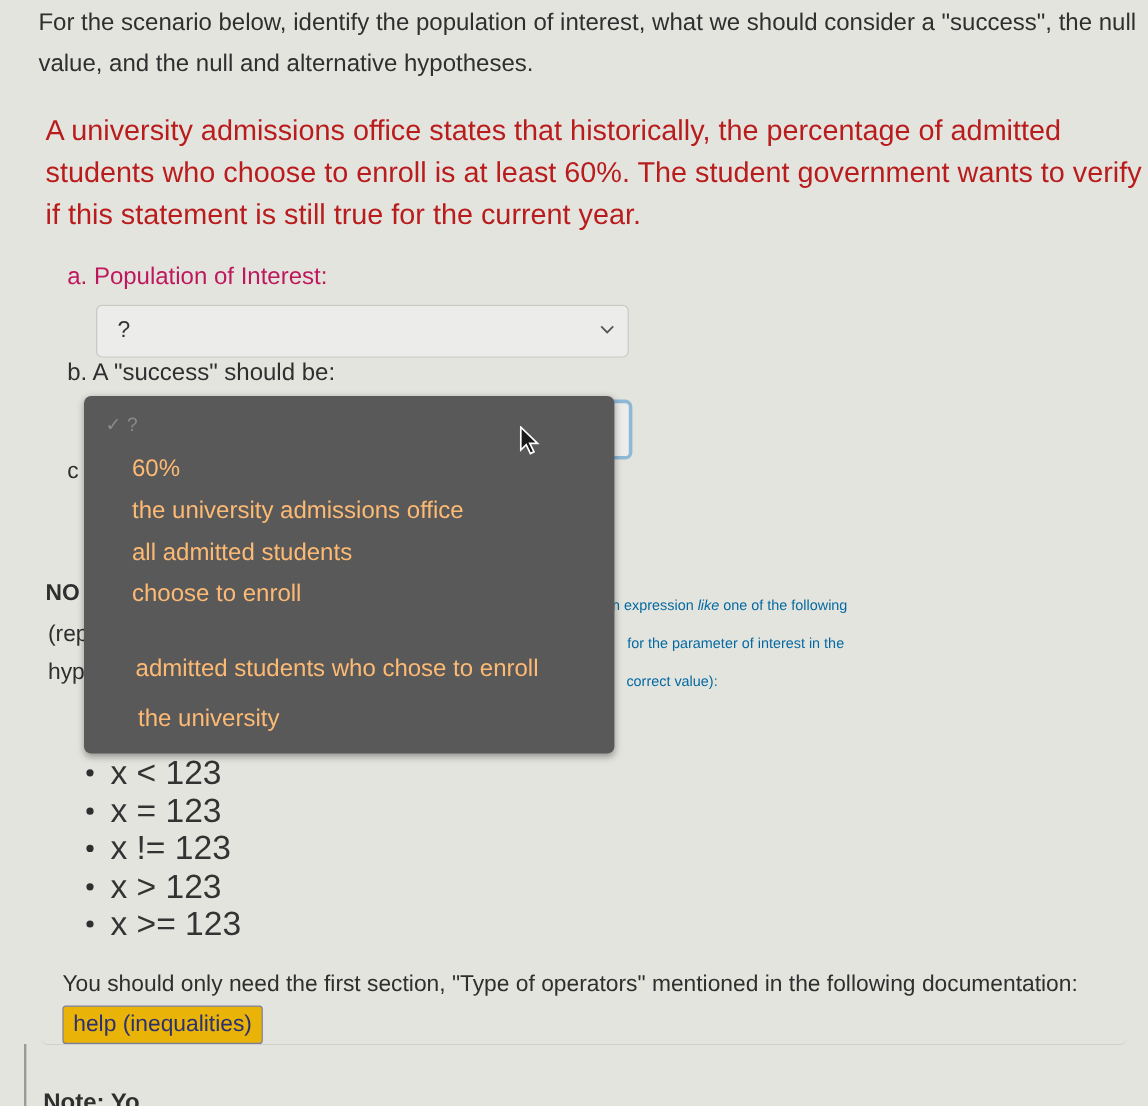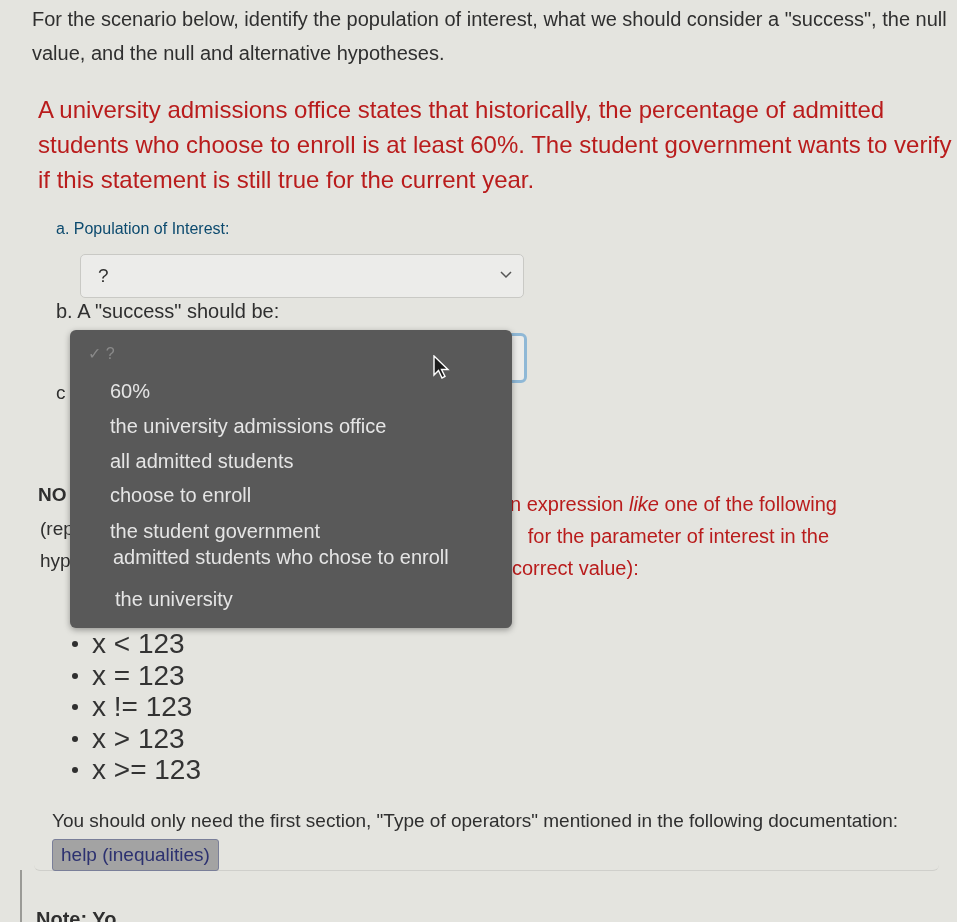--- a/index.html
+++ b/index.html
@@ -16,59 +16,59 @@
       background: #9a9a96;
     }
     .intro {
       position: absolute; left: 12px; top: 2px; width: 920px;
       font-size: 20px; line-height: 34px; color: #2f2f2f; margin-left: 20px;
     }
     .scenario {
       position: absolute; left: 26px; top: 92px; width: 920px;
       font-size: 24px; line-height: 35px; color: #b91c1c; margin-left: 12px;
     }
-    .label-a { position: absolute; left: 56px; top: 220px; font-size: 16px; color: #0c4a6e; }
+    .label-a { position: absolute; left: 56px; top: 220px; font-size: 20px; color: #be185d; }
     .select-a {
       position: absolute; left: 80px; top: 254px; width: 444px; height: 44px;
       border: 1px solid #c9c9c5; border-radius: 5px; background: #ececea;
       box-sizing: border-box;
     }
     .select-a .val { position: absolute; left: 17px; top: 10px; font-size: 19px; color: #333; }
     .select-a .chev { position: absolute; right: 10px; top: 12px; width: 14px; height: 14px; }
     .label-b { position: absolute; left: 56px; top: 300px; font-size: 20px; color: #2f2f2f; }
     .select-b-focus {
       position: absolute; left: 80px; top: 333px; width: 447px; height: 50px;
       border: 3px solid #8fb8d6; border-radius: 6px; box-sizing: border-box; background: #ececea;
     }
     .frag { position: absolute; font-size: 19px; color: #2f2f2f; }
     .frag.bold { font-weight: bold; }
     .dropdown {
       position: absolute; left: 70px; top: 330px; width: 442px; height: 298px;
       background: #595959; border-radius: 6px;
       box-shadow: 0 2px 6px rgba(0,0,0,0.35);
     }
     .dd-item {
-      position: absolute; left: 40px; font-size: 20px; color: #e5e5e5; white-space: nowrap;
+      position: absolute; left: 40px; font-size: 20px; color: #fdba74; white-space: nowrap;
     }
     .dd-item.placeholder { left: 18px; color: #8a8a8a; font-size: 16px; }
     .cursor { position: absolute; left: 432px; top: 355px; width: 20px; height: 26px; }
     .right-text {
-      position: absolute; left: 510px; top: 488px; font-size: 20px; line-height: 32px; color: #b91c1c;
+      position: absolute; left: 510px; top: 488px; font-size: 12px; line-height: 32px; color: #0369a1;
     }
     .ops { position: absolute; left: 72px; top: 628px; margin: 0; padding: 0; list-style: none; }
     .ops li { font-size: 28px; height: 31.5px; line-height: 31px; color: #333; position: relative; padding-left: 20px; }
     .ops li .bullet { position: absolute; left: 0; top: 13px; width: 6px; height: 6px; border-radius: 50%; background: #2f2f2f; }
     .doc-box {
       position: absolute; left: 34px; top: 790px; width: 905px; height: 80px;
       border-bottom: 1px solid #cfcfcb; border-radius: 0 0 6px 6px;
       background: #e4e4df;
     }
     .doc-text { position: absolute; left: 52px; top: 804px; font-size: 19px; line-height: 33px; color: #2f2f2f; width: 880px; }
     .help-btn {
-      display: inline-block; border: 1px solid #7a7f99; border-radius: 3px; background: #a3a3a3;
+      display: inline-block; border: 1px solid #7a7f99; border-radius: 3px; background: #eab308;
       color: #2c3170; padding: 1px 8px; font-size: 19px; line-height: 28px; vertical-align: middle;
     }
     .note-peek { position: absolute; left: 36px; top: 908px; font-size: 20px; font-weight: bold; color: #2f2f2f; }
   </style>
 </head>
 <body>
 
 <div class="page">
   <div class="outer-border"></div>
 
@@ -87,21 +87,21 @@
   <div class="select-b-focus"></div>
 
   <span class="frag" style="left:56px; top:382px;">c</span>
   <span class="frag bold" style="left:38px; top:484px;">NO</span>
   <span class="frag" style="left:40px; top:518px;">(rep</span>
   <span class="frag" style="left:40px; top:550px;">hyp</span>
 
   <div class="right-text">
     <div><span>n expression </span><i>like</i><span> one of the following</span></div>
     <div style="padding-left:10px;text-align:center;">for the parameter of interest in the</div>
-    <div style="margin-left:2px;">correct value):</div>
+    <div style="margin-left:12px;">correct value):</div>
   </div>
 
   <ul class="ops">
     <li><span class="bullet"></span><span>x &lt; 123</span></li>
     <li><span class="bullet"></span><span>x = 123</span></li>
     <li><span class="bullet"></span><span>x != 123</span></li>
     <li><span class="bullet"></span><span>x &gt; 123</span></li>
     <li><span class="bullet"></span><span>x &gt;= 123</span></li>
   </ul>
 
@@ -112,21 +112,20 @@
   </div>
 
   <div class="note-peek">Note: Yo</div>
 
   <div class="dropdown">
     <div class="dd-item placeholder" style="top:14px;">✓ ?</div>
     <div class="dd-item" style="top:50px;">60%</div>
     <div class="dd-item" style="top:85px;">the university admissions office</div>
     <div class="dd-item" style="top:120px;">all admitted students</div>
     <div class="dd-item" style="top:154px;">choose to enroll</div>
-    <div class="dd-item" style="top:190px;">the student government</div>
     <div class="dd-item" style="top:216px; left:43px;">admitted students who chose to enroll</div>
     <div class="dd-item" style="top:258px; left:45px;">the university</div>
   </div>
 
   <svg class="cursor" viewBox="0 0 20 26">
     <path d="M2,1 L2,20 L6.5,15.5 L10,23 L13,21.5 L9.5,14.5 L16,14.5 Z" fill="#1a1a1a" stroke="#ffffff" stroke-width="1.4"></path>
   </svg>
 </div>
 
 </body></html>

